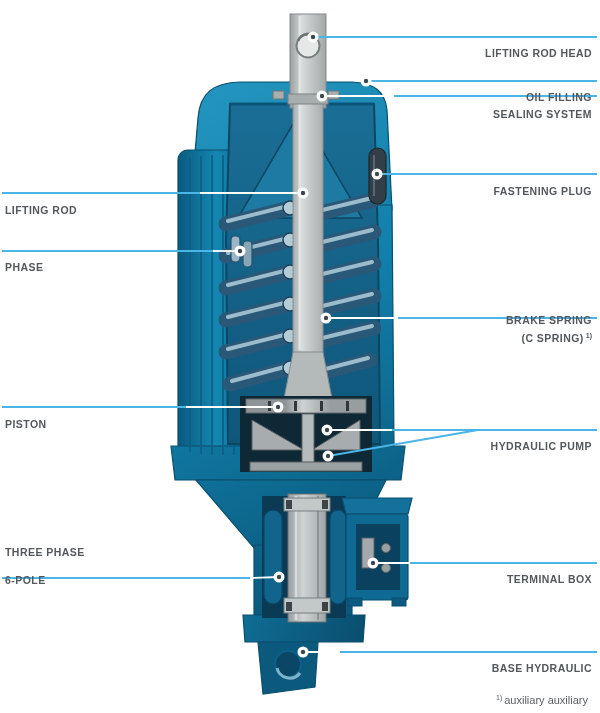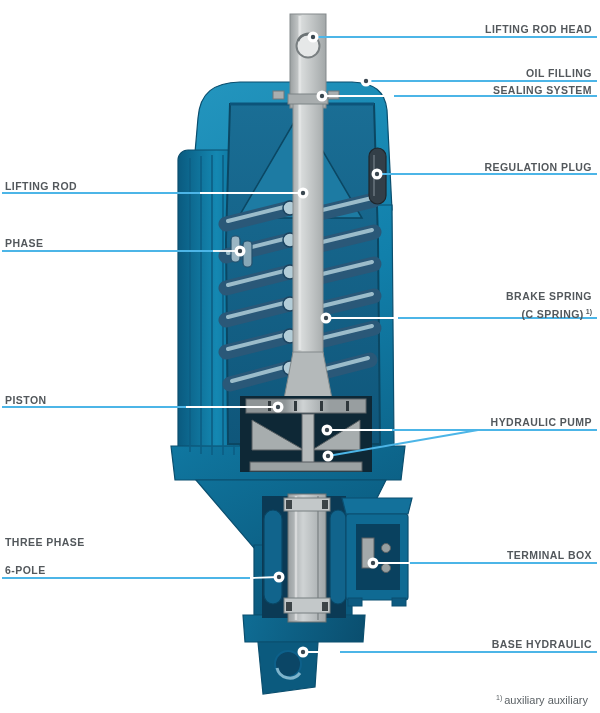--- a/index.html
+++ b/index.html
@@ -1,20 +1,20 @@
 <!DOCTYPE html>
 <html><head>
 <meta charset="utf-8">
 <style>
   html,body{margin:0;padding:0;background:#fff;}
   .stage{position:relative;width:600px;height:713px;background:#fff;overflow:hidden;
          font-family:"Liberation Sans",sans-serif;}
   .art{position:absolute;left:0;top:0;}
   .label{position:absolute;font-size:10.5px;line-height:13px;font-weight:bold;
-         letter-spacing:.45px;color:#53585c;white-space:nowrap;}
+         letter-spacing:.45px;color:#53585c;white-space:nowrap;margin-top:24px;}
   .label.right{text-align:right;}
   .label.ml2{line-height:16px;}
   .label.ml3{line-height:14px;}
   .label sup{font-size:7px;vertical-align:4px;letter-spacing:0;margin-left:2px;font-weight:bold;}
   .footnote{position:absolute;font-size:11px;color:#5c6266;white-space:nowrap;text-align:right;}
   .footnote sup{font-size:7px;vertical-align:4px;margin-right:2px;}
 </style>
 </head>
 <body>
 
@@ -267,33 +267,33 @@
     <g>
           <circle cx="279" cy="577" r="5.5" fill="#fff"></circle>
           <circle cx="279" cy="577" r="2.2" fill="#3a4750"></circle>
         </g>
   </g>
 </svg>
 
 <div class="label right" style="top:23px;right:8px"><span>LIFTING ROD HEAD</span></div>
 <div class="label right" style="top:67px;right:8px"><span>OIL FILLING</span></div>
 <div class="label right" style="top:84px;right:8px"><span>SEALING SYSTEM</span></div>
-<div class="label right" style="top:161px;right:8px"><span>REGULATION PLUG</span></div>
+<div class="label right" style="top:161px;right:8px"><span>FASTENING PLUG</span></div>
 <div class="label right ml2" style="top:288px;right:8px">
   <span>BRAKE SPRING</span><br>
   <span>(C SPRING)</span><sup>1)</sup>
 </div>
 <div class="label right" style="top:416px;right:8px"><span>HYDRAULIC PUMP</span></div>
 <div class="label right" style="top:549px;right:8px"><span>TERMINAL BOX</span></div>
 <div class="label right" style="top:638px;right:8px"><span>BASE HYDRAULIC</span></div>
 
 <div class="label" style="top:180px;left:5px"><span>LIFTING ROD</span></div>
 <div class="label" style="top:237px;left:5px"><span>PHASE</span></div>
 <div class="label" style="top:394px;left:5px"><span>PISTON</span></div>
-<div class="label ml3" style="top:535px;left:5px">
+<div class="label ml3" style="top:521px;left:5px">
   <span>THREE PHASE</span><br>
   <br>
   <span>6-POLE</span>
 </div>
 
 <div class="footnote" style="top:694px;right:12px">
   <sup>1)</sup><span>auxiliary auxiliary</span>
 </div>
 
 </div>

